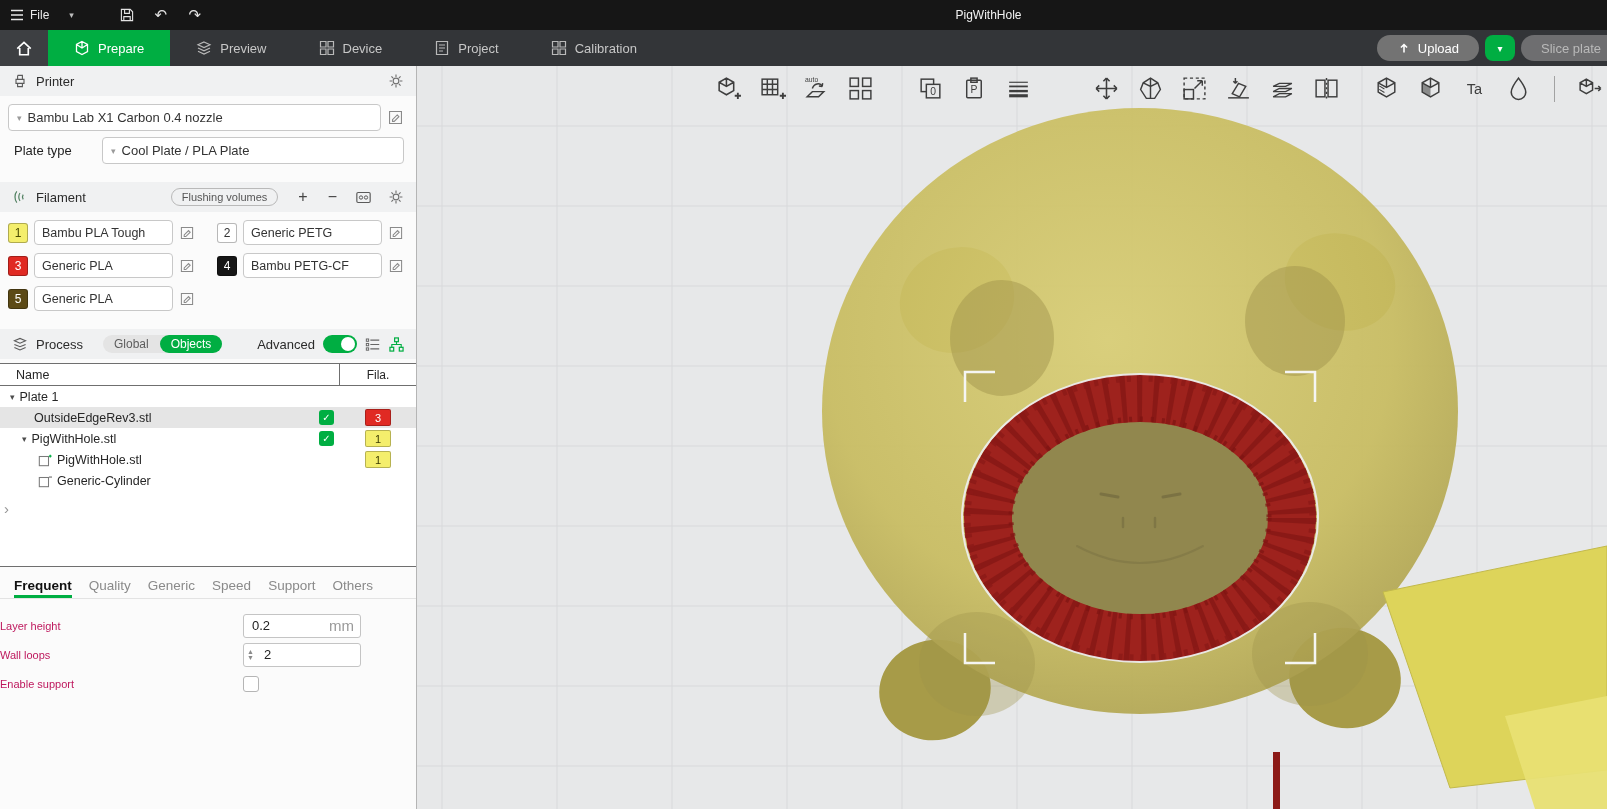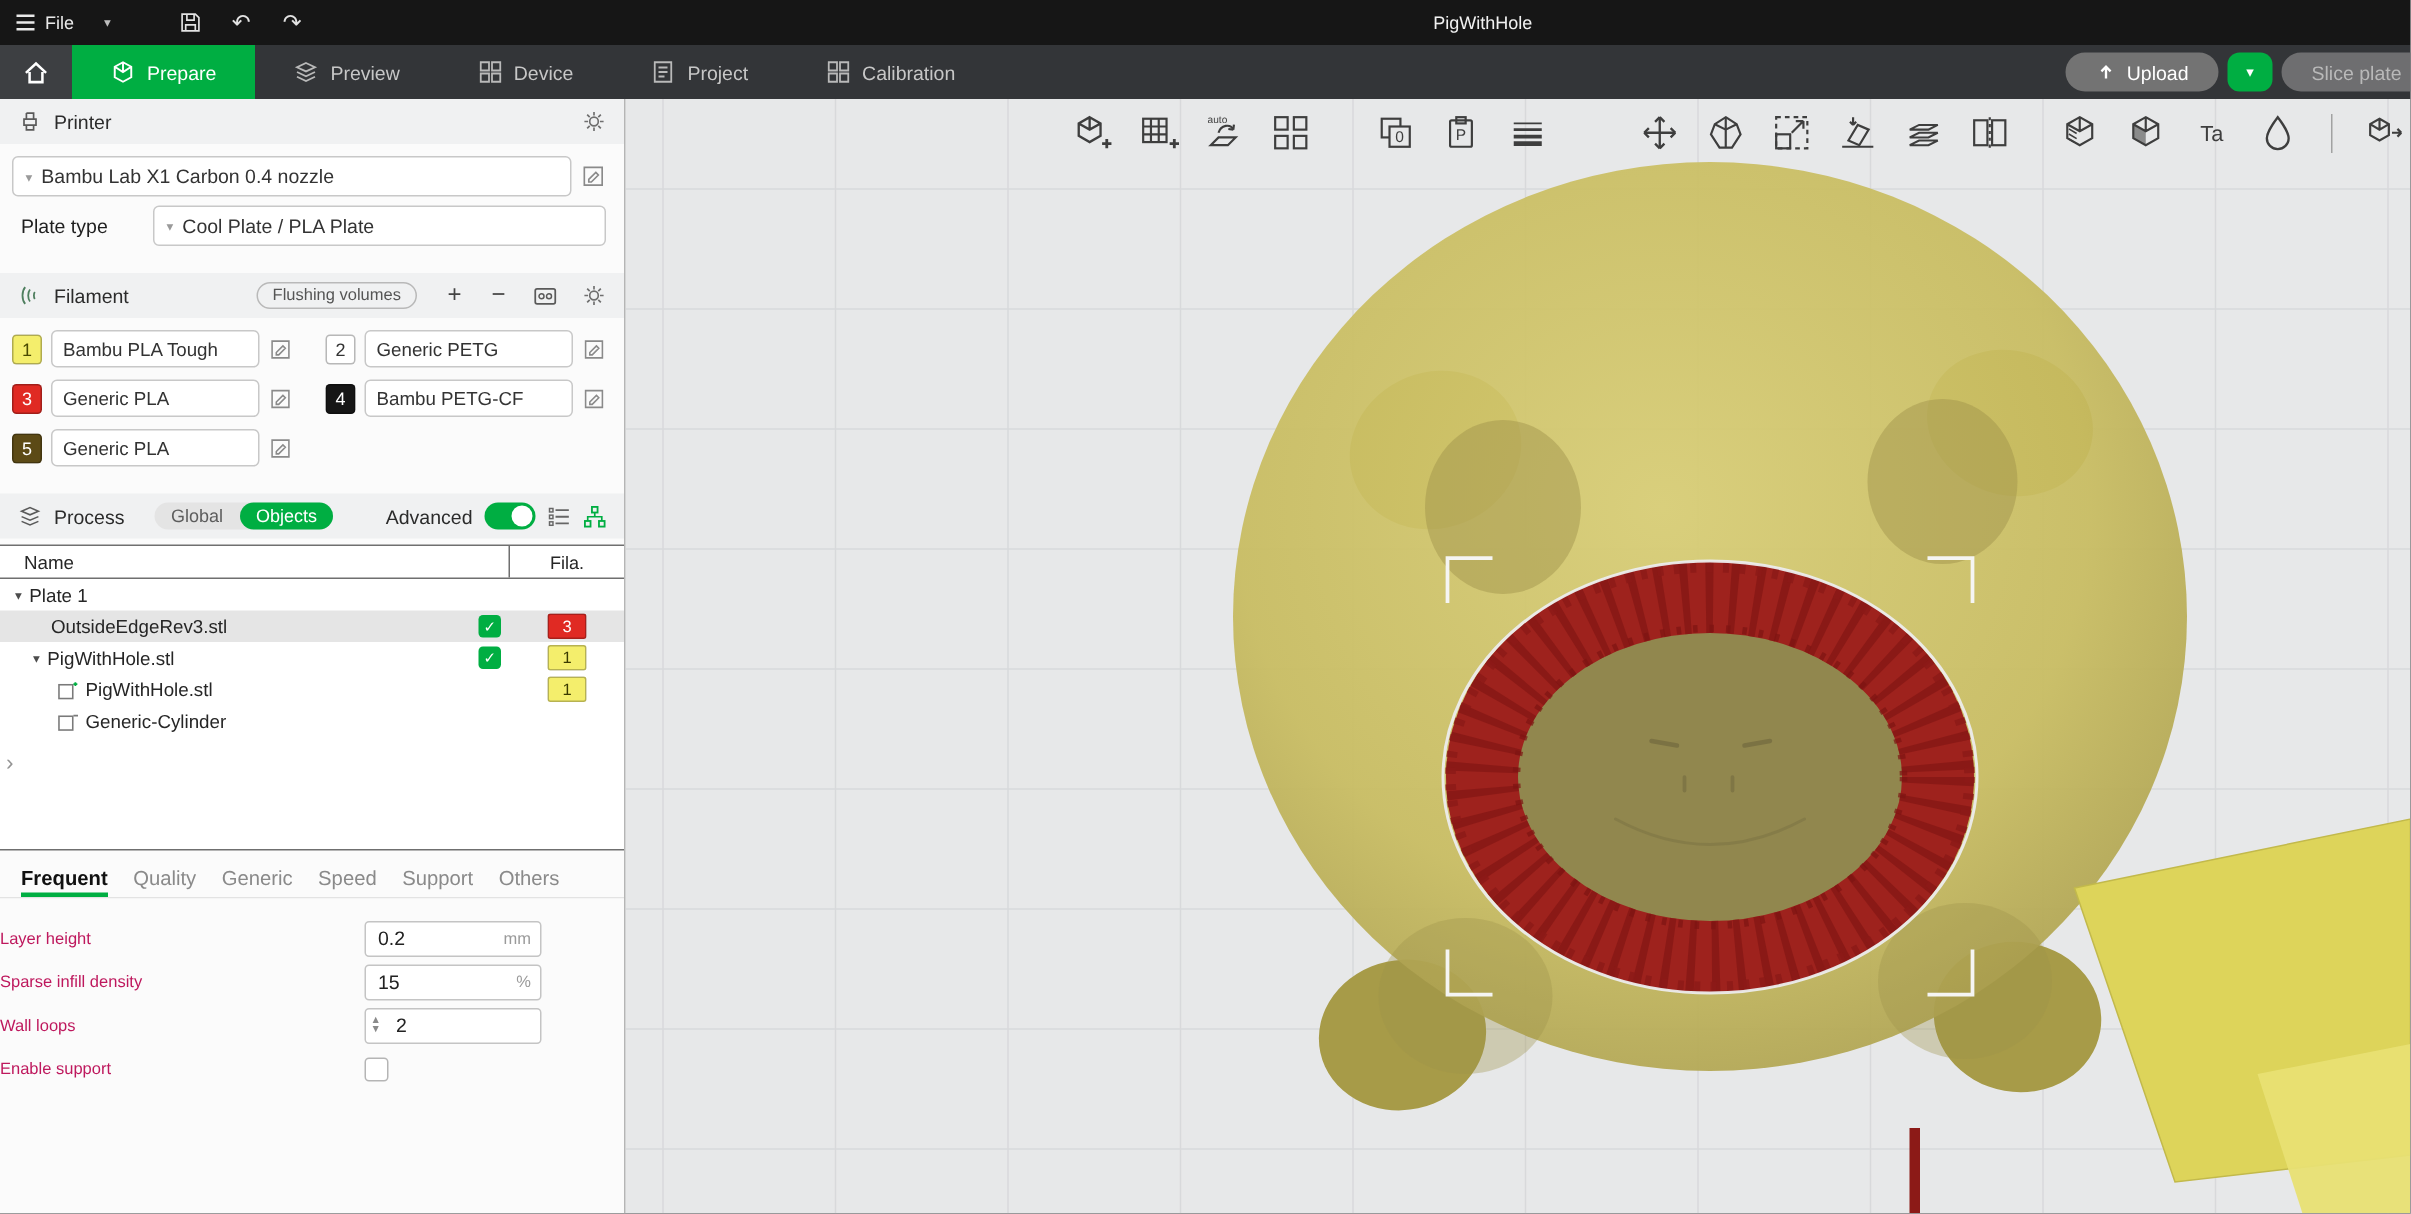--- a/index.html
+++ b/index.html
@@ -92,21 +92,21 @@
   .ptab.active{color:#111;font-weight:bold;border-bottom:3px solid #00AE42;padding-bottom:2px}
 
   
   .params{padding-top:12px;background:#fbfbfb}
   .prow{height:29px;display:flex;align-items:center;padding-right:55px}
   .plab{flex:1;color:#be185d;font-size:11px}
   .pfield{width:118px;position:relative;display:flex;align-items:center}
   .pinput{width:100%;height:24px;border:1px solid #c4c4c4;border-radius:3px;padding:2px 26px 2px 8px;
           font-size:13px;font-family:"Liberation Sans",sans-serif;color:#222;background:#fff}
   .pinput.spin{padding-left:20px}
-  .punit{position:absolute;right:7px;font-size:11px;color:#9a9a9a;pointer-events:none}
+  .punit{position:absolute;right:7px;font-size:15px;color:#9a9a9a;pointer-events:none}
   .spinner{position:absolute;left:4px;display:flex;flex-direction:column;line-height:6px}
   .spinner span{font-size:7px;color:#8a8a8a;cursor:pointer}
   .pcheck{width:16px;height:16px;border:1px solid #b5b5b5;border-radius:3px;background:#fff;cursor:pointer}
 
   
   .viewport{position:absolute;top:66px;left:417px;right:0;bottom:0;background:#e7e8e9;overflow:hidden}
   .scene{position:absolute;top:0;left:0}
   .vp-toolbar{position:absolute;top:4px;left:293px;display:flex;align-items:center;gap:7px;z-index:10}
   .tool{width:37px;height:37px;display:flex;align-items:center;justify-content:center;
         border-radius:4px;color:#3e3e3e;cursor:pointer}
@@ -402,27 +402,20 @@
 
     <div class="params">
       <div class="prow">
         <span class="plab">Layer height</span>
         <div class="pfield">
           <input class="pinput" value="0.2" style="">
           <span class="punit">mm</span>
         </div>
       </div>
       <div class="prow">
-        <span class="plab">Sparse infill density</span>
-        <div class="pfield">
-          <input class="pinput" value="15" style="">
-          <span class="punit">%</span>
-        </div>
-      </div>
-      <div class="prow">
         <span class="plab">Wall loops</span>
         <div class="pfield">
           <input class="pinput spin" value="2" style="">
           <span class="spinner">
             <span>▲</span>
             <span>▼</span>
           </span>
         </div>
       </div>
       <div class="prow">

